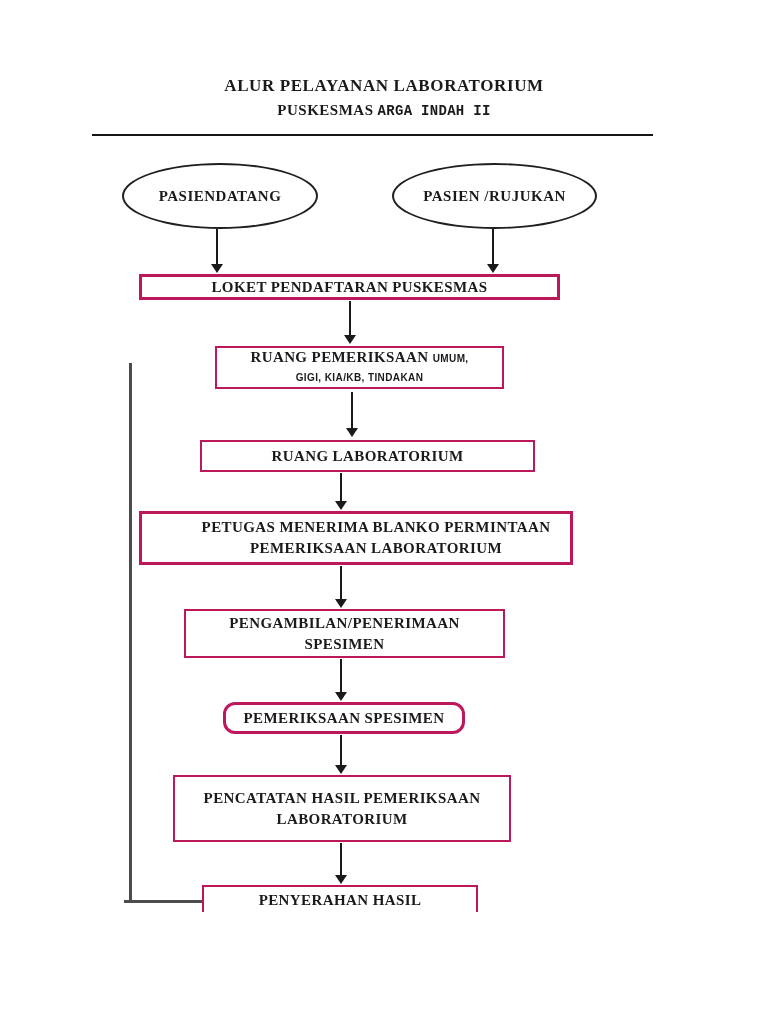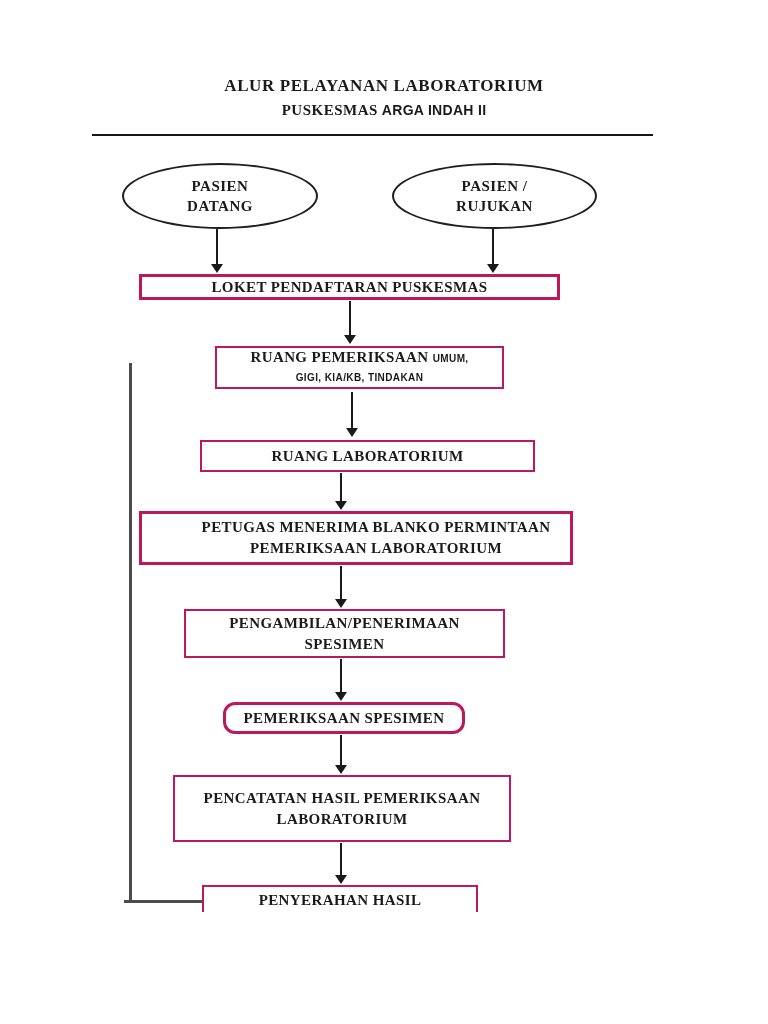--- a/index.html
+++ b/index.html
@@ -2,25 +2,25 @@
 <html><head>
 <meta charset="utf-8">
 <style>
   html,body{margin:0;padding:0;background:#ffffff;}
   .page{position:relative;width:768px;height:912px;background:#ffffff;overflow:hidden;
         font-family:"Liberation Serif","DejaVu Serif",serif;color:#1a1a1a;}
   .title{position:absolute;left:0;top:76px;width:768px;text-align:center;
          font-weight:bold;font-size:17px;letter-spacing:0.6px;}
   .subtitle{position:absolute;left:0;top:101px;width:768px;text-align:center;font-weight:bold;}
   .subtitle .serif{font-size:15px;letter-spacing:0.5px;}
-  .subtitle .sans{font-family:Liberation Sans, sans-serif;font-size:14px;letter-spacing:0.3px;text-align:right;}
+  .subtitle .sans{font-family:Liberation Mono, monospace;font-size:14px;letter-spacing:0.3px;text-align:right;}
   .divider{position:absolute;left:92px;top:134px;width:561px;height:2px;background:#161616;}
 
   .enode{position:absolute;border:2px solid #1f1f1f;border-radius:50%;background:#fff;
-         display:flex;flex-direction:column;align-items:center;justify-content:center;
+         display:flex;flex-direction:row;align-items:center;justify-content:center;
          font-weight:bold;font-size:15px;line-height:20px;letter-spacing:0.5px;text-align:center;box-sizing:border-box;}
   .e-datang{left:122px;top:163px;width:196px;height:66px;}
   .e-rujukan{left:392px;top:163px;width:205px;height:66px;}
 
   .fbox{position:absolute;border:2px solid #be185d;background:#fff;box-sizing:border-box;
         display:flex;flex-direction:column;align-items:center;justify-content:center;
         font-weight:bold;font-size:15px;line-height:21px;letter-spacing:0.4px;text-align:center;}
   .b-loket{left:139px;top:274px;width:421px;height:26px;border-width:3px;}
   .b-rpem{left:215px;top:346px;width:289px;height:43px;line-height:19px;}
   .b-rlab{left:200px;top:440px;width:335px;height:32px;}

